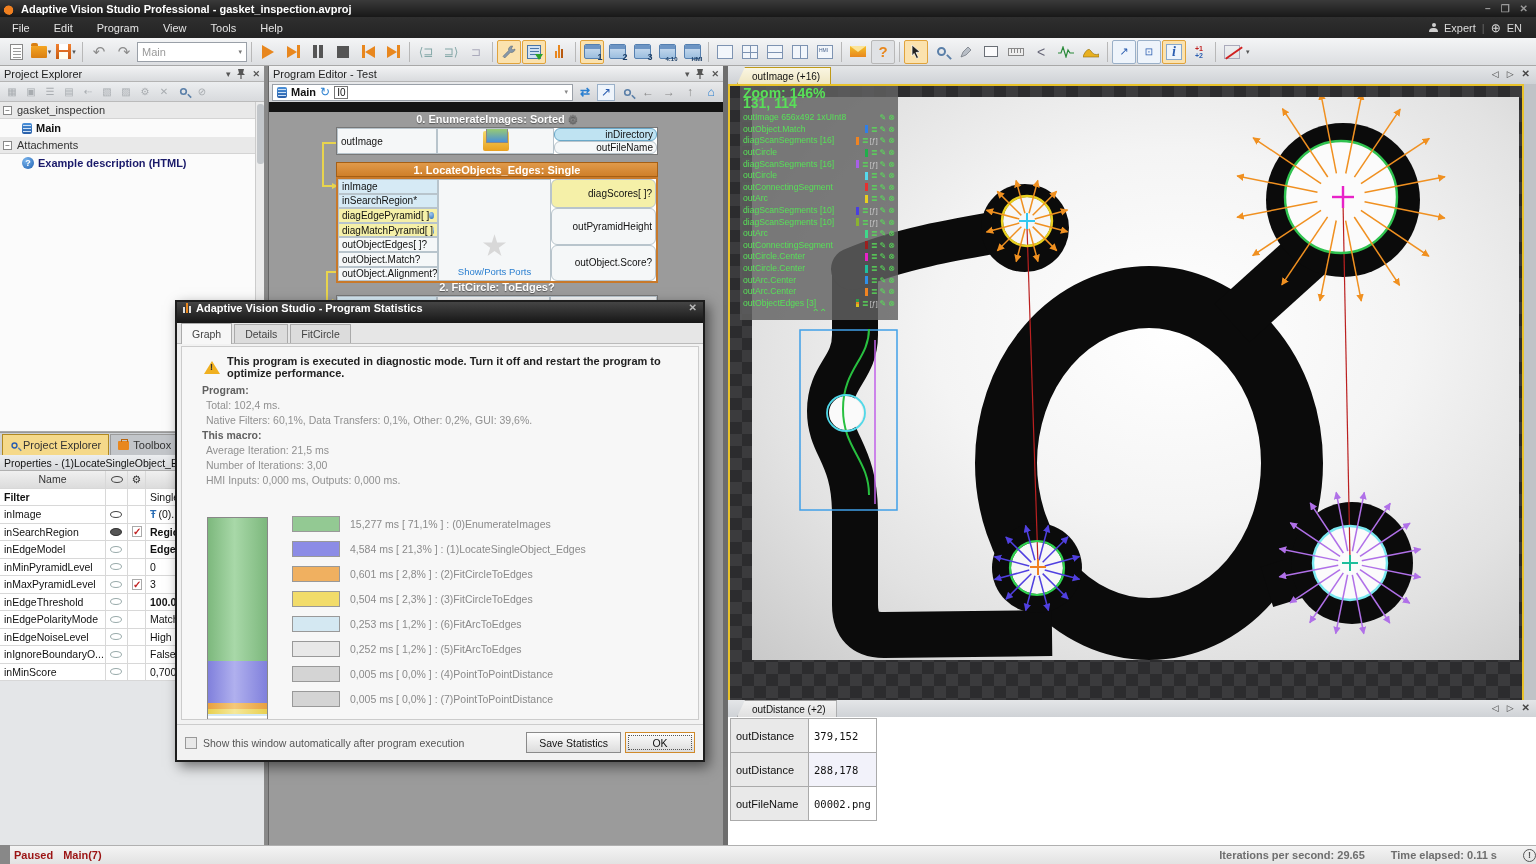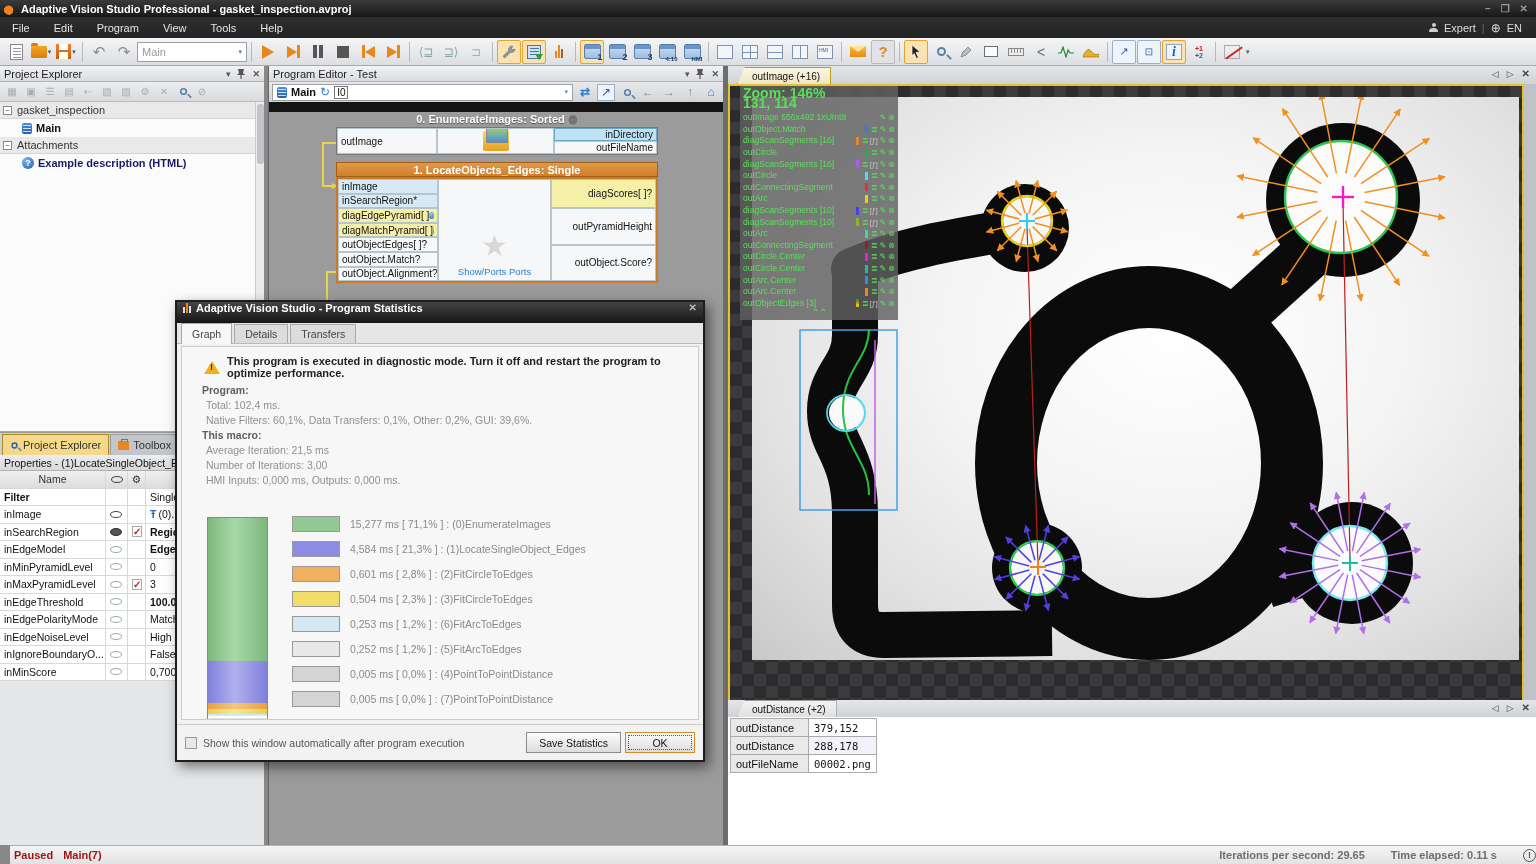--- a/index.html
+++ b/index.html
@@ -123,21 +123,21 @@
   .blk { position:absolute; left:67px; width:322px; }
   .blk .bhead { height:15px; color:#fff; font-weight:bold; font-size:11px; text-align:center; line-height:15px; }
   .blk .bhead.gray { color:#fdfdfd; text-shadow:0 1px 1px #555; }
   .blk .bhead.orange { background:linear-gradient(#e09a4a,#cf7f2a); border:1px solid #a55f15; }
   .bbody { display:grid; background:#fff; border:1px solid #777; }
   .bbody.ob { border:2px solid #c8792a; }
   .cell { border:1px solid #b8c4cc; font-size:10px; padding:0 3px; display:flex; align-items:center; background:#f5f7f8; overflow:hidden; white-space:nowrap; }
   .cell.in { background:#d6eaf5; }
   .cell.diag { background:#f5f0a8; }
   .cell.hlt { background:#bfe3f2; border-color:#6aa8c8; }
-  .cell.right { justify-content:flex-end; }
+  .cell.right { justify-content:flex-end;border-radius:6px; }
   .cell.center { justify-content:center; }
   .bluedot { margin-left:auto; width:7px; height:7px; border-radius:50%; background:radial-gradient(circle at 35% 30%,#9ec8f0,#2a6db5); }
   .showhide { color:#2a7fd0; font-size:9.5px; text-align:center; }
   .img-ico { width:26px; height:20px; background:linear-gradient(#f5d96a,#e8a020); border-radius:2px; position:relative; }
   .img-ico:before { content:""; position:absolute; left:3px; top:-4px; width:20px; height:14px; background:linear-gradient(#9ecf6a,#4a90d9); border:1px solid #888; }
   .star-ico { width:24px; height:24px; background:#d8d8d8; clip-path:polygon(50% 0,61% 35%,98% 35%,68% 57%,79% 91%,50% 70%,21% 91%,32% 57%,2% 35%,39% 35%); position:relative; }
 
   
   #right-col { position:absolute; left:723px; top:66px; width:813px; height:779px; background:#bfc3c7; }
   #right-col .gapstrip { position:absolute; left:0; top:0; width:5px; height:779px; background:#6d6d6d; }
@@ -159,21 +159,21 @@
   .chip.multi { background:linear-gradient(#2fa04a 0 33%,#e8871e 33% 66%,#d8c020 66% 100%); }
   .lico { font-size:8px; margin-left:2px; color:#58e058; }
   .lbr { font-size:7px; color:#cfcfcf; margin-left:1px; }
   .chev { text-align:center; color:#58e058; font-size:10px; height:10px; line-height:8px; letter-spacing:-1px; }
 
   
   #dist-tabs { position:absolute; left:5px; top:634px; right:0; height:17px; background:linear-gradient(#e4e6e8,#cfd2d6); display:flex; align-items:flex-end; }
   #dist-white { position:absolute; left:5px; top:651px; right:0; bottom:0; background:#fff; }
   .dtable { position:absolute; left:2px; top:1px; border-top:1px solid #aaa; border-left:1px solid #aaa; }
   .drow { display:flex; }
-  .dcell { border-right:1px solid #aaa; border-bottom:1px solid #aaa; height:18px; display:flex; align-items:center; padding:0 5px;text-align:center; }
+  .dcell { border-right:1px solid #aaa; border-bottom:1px solid #aaa; height:34px; display:flex; align-items:center; padding:0 5px;text-align:center; }
   .dlabel { width:78px; background:#e9e9e9; font-size:11px; }
   .dval { width:68px; background:#fff; font-family:"DejaVu Sans Mono", monospace; font-size:10.5px; }
   .drow:nth-child(2) .dval { background:#f2f2fa; }
 
   
   #statusbar { position:absolute; left:10px; top:845px; width:1536px; height:19px; background:linear-gradient(#f4f4f4,#e2e2e2); border-top:1px solid #b0b0b0; display:flex; align-items:center; font-size:11px; }
   #statusbar .st { color:#9b1313; font-weight:bold; margin-left:4px; }
   #statusbar .loc { color:#9b1313; font-weight:bold; margin-left:10px; }
   #statusbar .rgt { margin-left:auto; display:flex; align-items:center; gap:26px; color:#6e6e6e; font-weight:bold; padding-right:10px; }
   .warn-circ { width:13px; height:13px; border:1.5px solid #555; border-radius:50%; color:#555; font-weight:bold; font-size:9px; display:flex; align-items:center; justify-content:center; }
@@ -638,20 +638,28 @@
           <span class="showhide">Show/Ports Ports</span>
         </div>
         <div style="display:grid;grid-template-rows:29.2px 36.5px 36.5px;">
           <div class="cell diag right">diagScores[ ]?</div>
           <div class="cell right">outPyramidHeight</div>
           <div class="cell right">outObject.Score?</div>
         </div>
       </div>
     </div>
 
+    <div class="blk" style="top:178px;">
+      <div class="bhead gray">2. FitCircle: ToEdges?</div>
+      <div class="bbody" style="grid-template-columns:100px 113px 1fr;height:22px;">
+        <div class="cell in"></div>
+        <div class="cell"></div>
+        <div class="cell"></div>
+      </div>
+    </div>
   </div>
 </div>
 
 <div id="right-col">
   <div class="gapstrip"></div>
   <div class="view-tabs">
     <span class="vtab">outImage (+16)</span>
     <span class="vctl">
       <span>◁</span>
       <span>▷</span>
@@ -954,21 +962,21 @@
         <i style="height:6px" class="w"></i>
         <i style="height:10px"></i>
         <i style="height:7px" class="w"></i>
       </span>
     <span>Adaptive Vision Studio - Program Statistics</span>
     <span class="x">✕</span>
   </div>
   <div class="tabs">
     <span class="dtab active">Graph</span>
     <span class="dtab">Details</span>
-    <span class="dtab">Transfers</span>
+    <span class="dtab">FitCircle</span>
   </div>
   <div class="content">
     <div class="warnline">
       <span class="warn-tri"></span>
       <span>This program is executed in diagnostic mode. Turn it off and restart the program to optimize performance.</span>
     </div>
     <div class="statline lab">Program:</div>
     <div class="statline">Total: 102,4 ms.</div>
     <div class="statline">Native Filters: 60,1%, Data Transfers: 0,1%, Other: 0,2%, GUI: 39,6%.</div>
     <div class="statline lab">This macro:</div>

